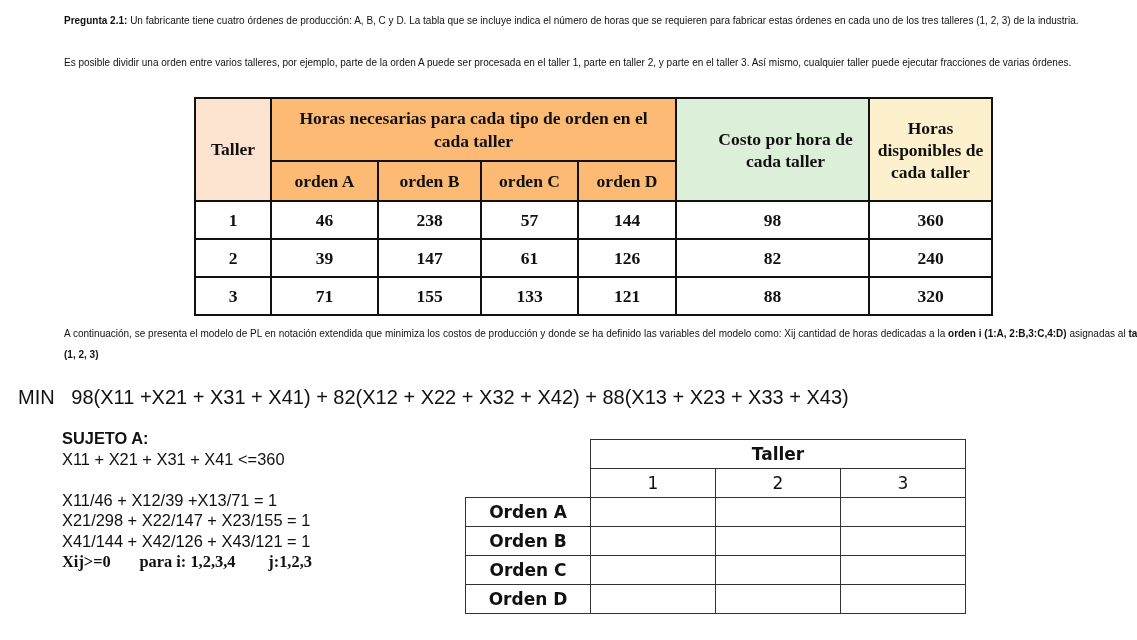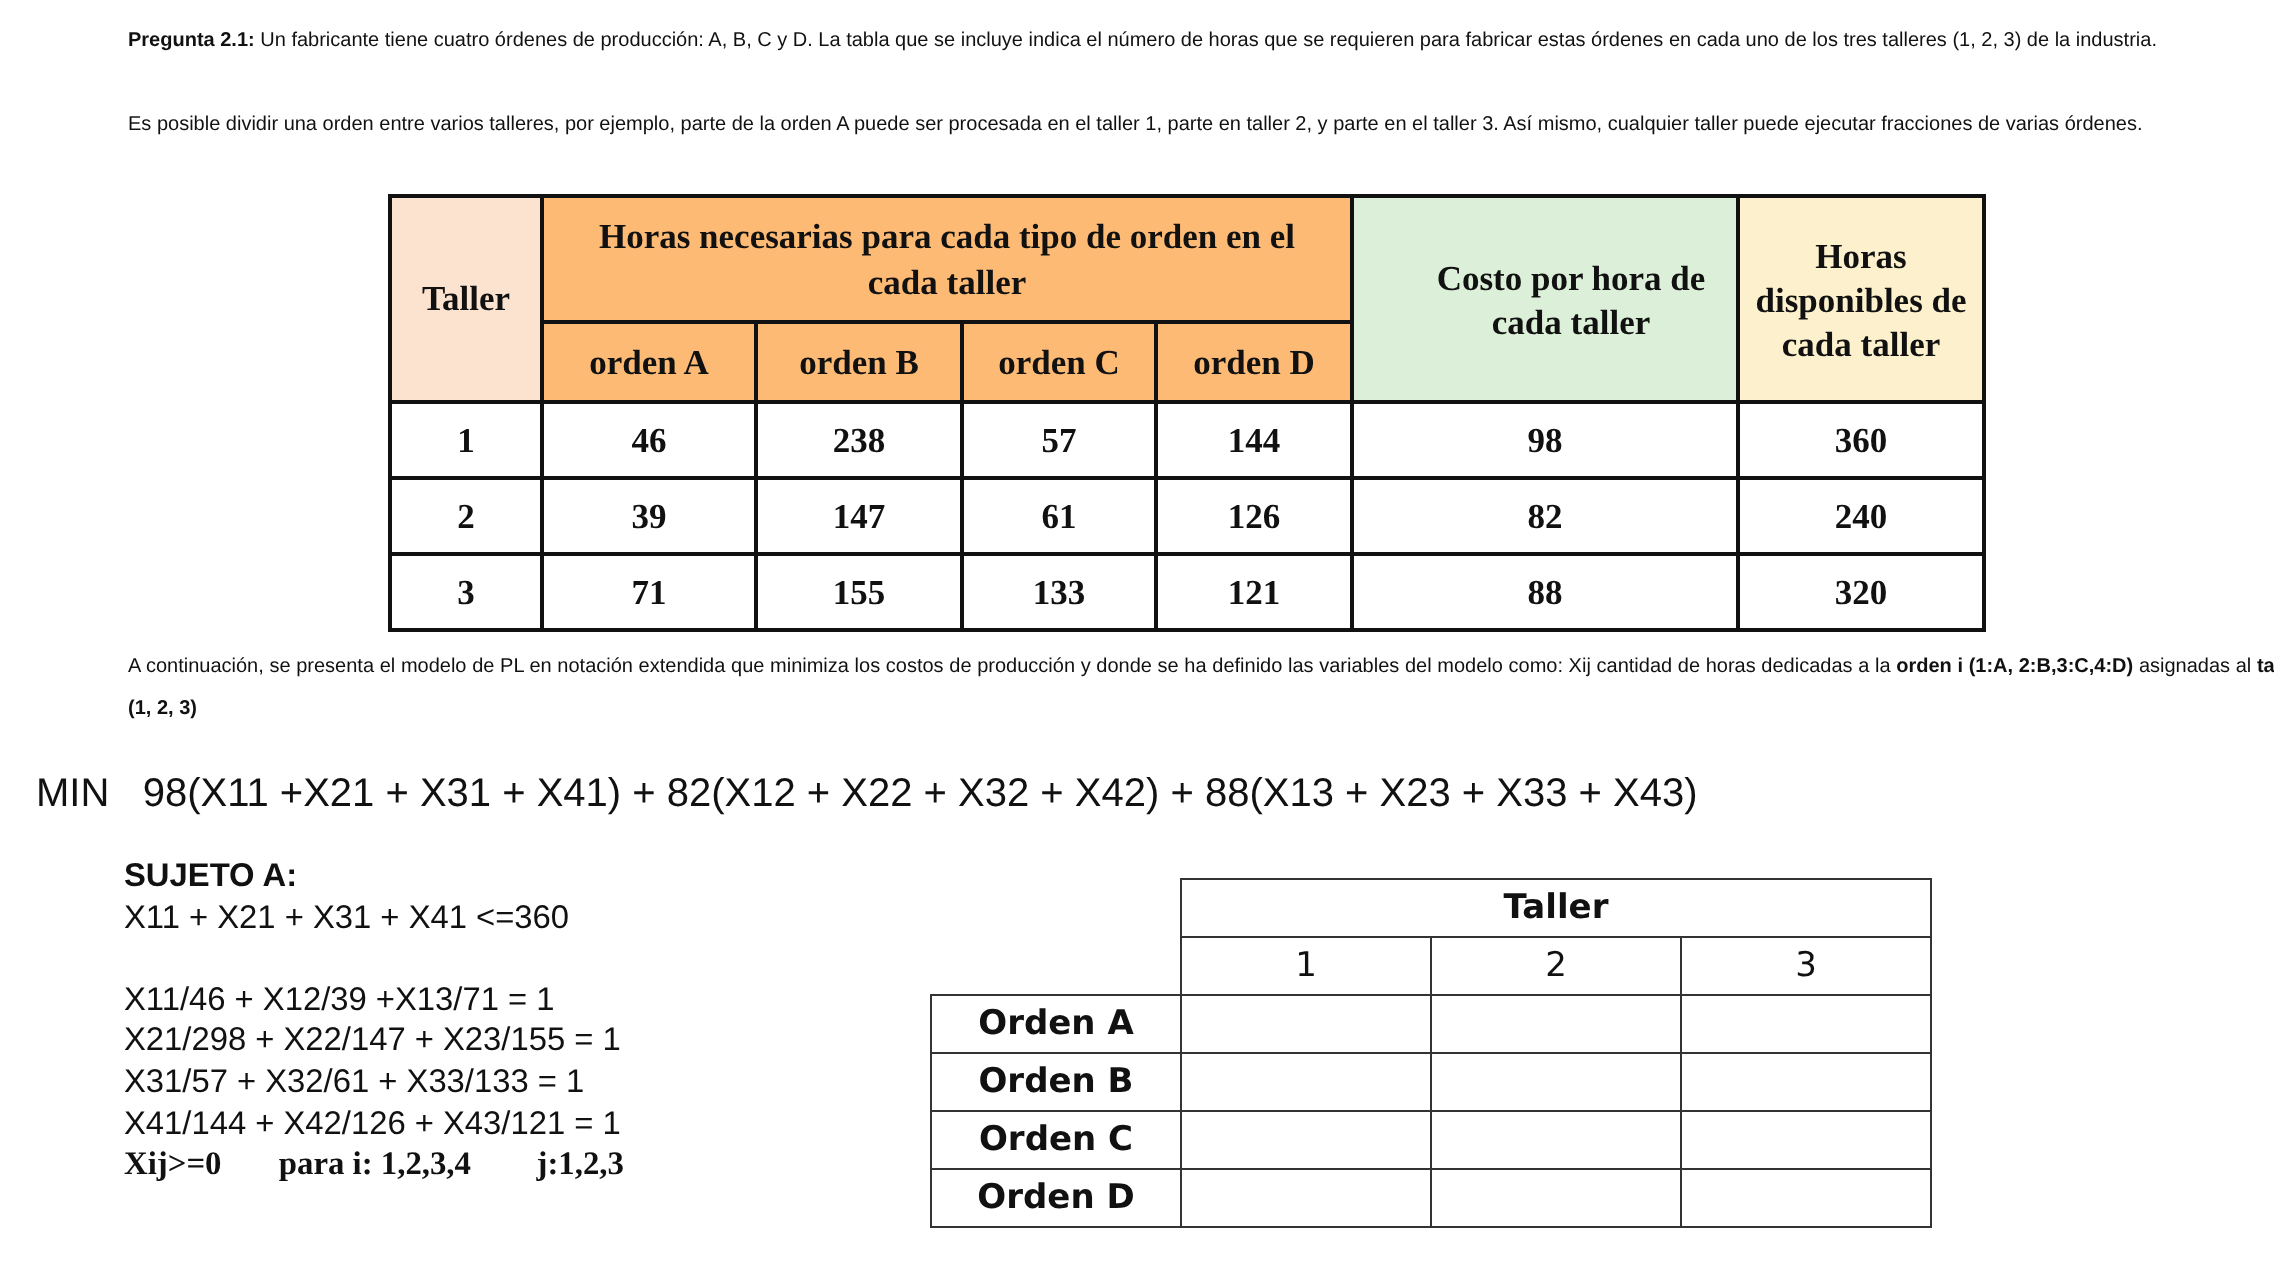--- a/index.html
+++ b/index.html
@@ -91,21 +91,20 @@
 <div id="p3" class="para sans"><span>A continuación, se presenta el modelo de PL en notación extendida que minimiza los costos de producción y donde se ha definido las variables del modelo como: Xij cantidad de horas dedicadas a la </span><b>orden i (1:A, 2:B,3:C,4:D)</b><span> asignadas al </span><b>taller j (1, 2, 3)</b></div>
 
 <div id="obj" class="sans">MIN   98(X11 +X21 + X31 + X41) + 82(X12 + X22 + X32 + X42) + 88(X13 + X23 + X33 + X43)</div>
 
 <div id="constraints" class="sans">
   <div class="line" style="font-weight:bold;">SUJETO A:</div>
   <div class="line">X11 + X21 + X31 + X41 &lt;=360</div>
   <div class="gap"></div>
   <div class="line">X11/46 + X12/39 +X13/71 = 1</div>
   <div class="line">X21/298 + X22/147 + X23/155 = 1</div>
-  <div class="line">X31/57 + X32/61 + X33/133 = 1</div>
   <div class="line">X41/144 + X42/126 + X43/121 = 1</div>
   <div class="line" style="font-weight:bold;font-family:Liberation Serif, serif;">Xij&gt;=0       para i: 1,2,3,4        j:1,2,3</div>
 </div>
 
 <table class="grid">
   <tbody>
       <tr>
     <td class="blank"></td>
     <td colspan="3" class="taller">Taller</td>
   </tr>

